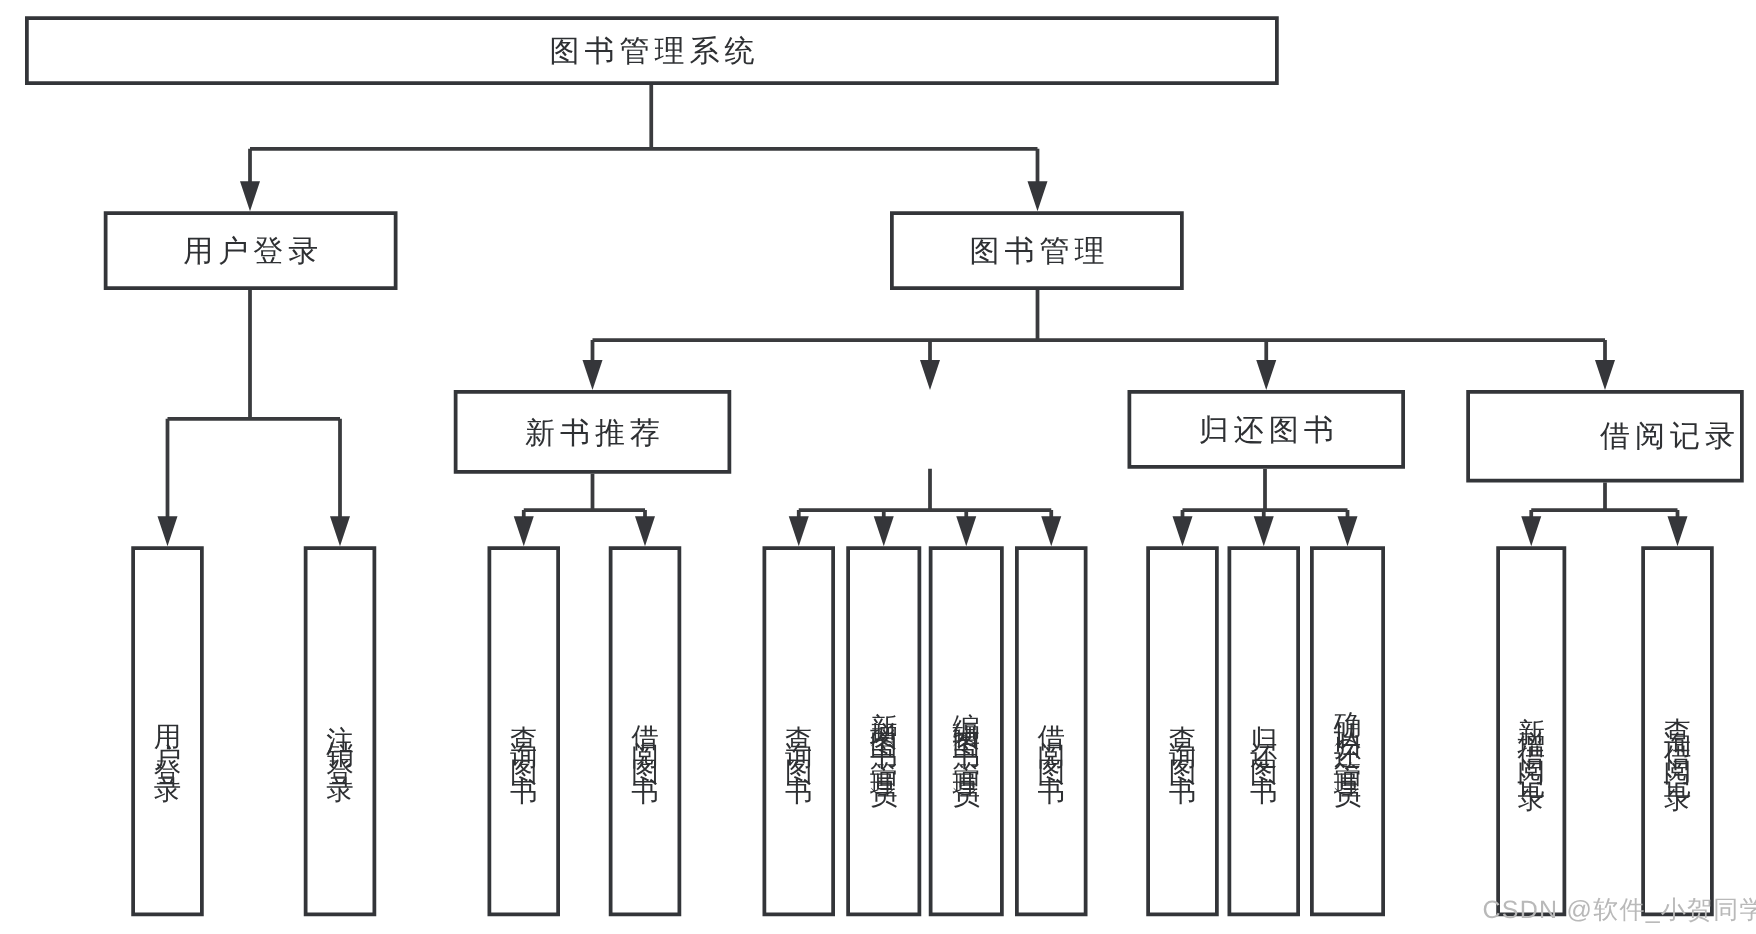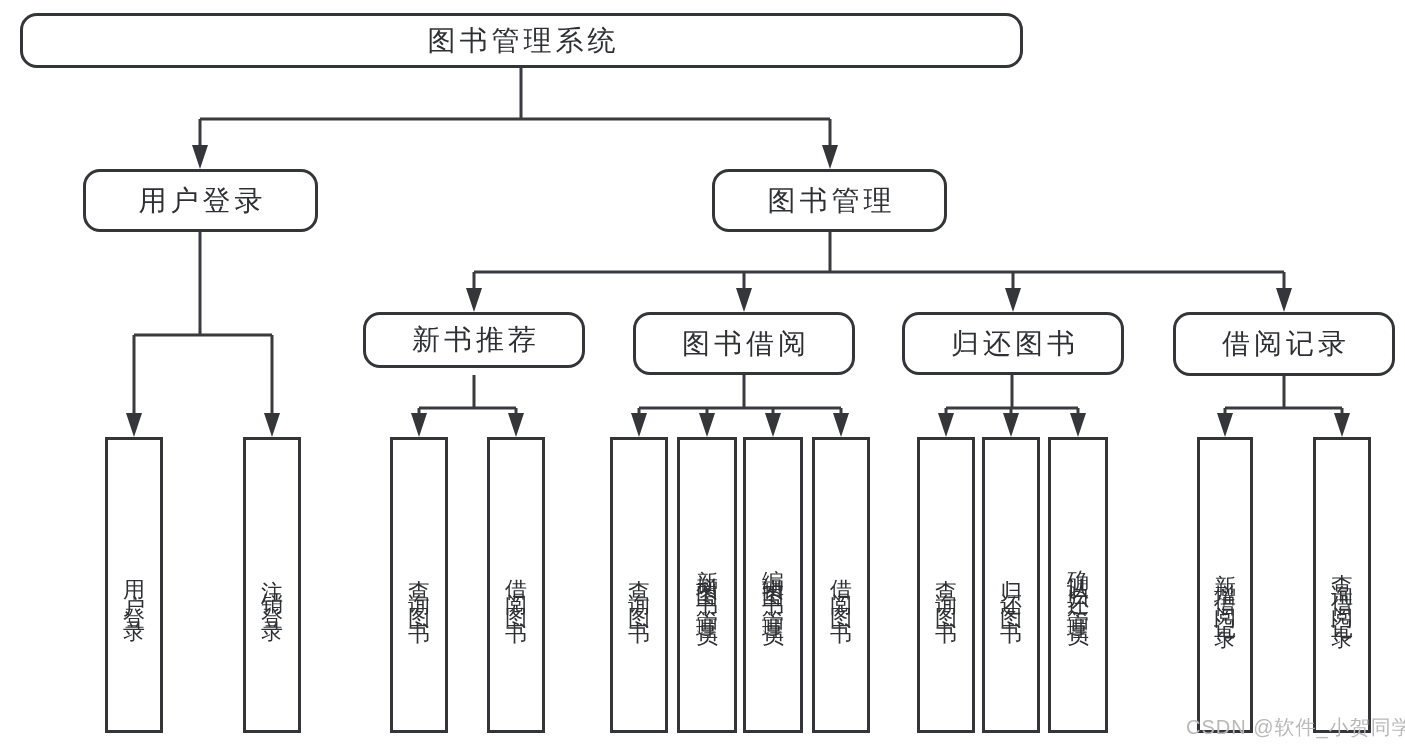--- a/index.html
+++ b/index.html
@@ -26,24 +26,23 @@
     box-sizing: border-box;
     background: #ffffff;
     border: 3px solid #333539;
     display: flex;
     align-items: center;
     justify-content: center;
     color: #2e3033;
     z-index: 2;
   }
   .hbox {
-    font-size: 28px;
+    font-size: 24px;
     letter-spacing: 4px;
     white-space: nowrap;
-    border-radius: 17px;
   }
   .hbox .lbl { margin-left: 4px; } 
   .vbox {
     width: 58px;
     height: 296px;
   }
   .vbox .vtext {
     writing-mode: vertical-rl;
     text-orientation: mixed;
     font-size: 22px;
@@ -107,30 +106,27 @@
     <span class="lbl">图书管理系统</span>
   </div>
 
   <div class="box hbox" style="left:83px; top:169px; width:235px; height:63px;">
     <span class="lbl">用户登录</span>
   </div>
   <div class="box hbox" style="left:712px; top:169px; width:235px; height:63px;text-align:center;">
     <span class="lbl">图书管理</span>
   </div>
 
-  <div class="box hbox" style="left:363px; top:312px; width:222px; height:56px;">
+  <div class="box hbox" style="left:363px; top:312px; width:222px; height:67px;">
     <span class="lbl">新书推荐</span>
-  </div>
-  <div class="box hbox" style="left:633px; top:312px; width:222px; height:63px;">
-    <span class="lbl">图书借阅</span>
   </div>
   <div class="box hbox" style="left:902px; top:312px; width:222px; height:63px;">
     <span class="lbl">归还图书</span>
   </div>
-  <div class="box hbox" style="left:1173px; top:312px; width:222px; height:64px;">
+  <div class="box hbox" style="left:1173px; top:312px; width:222px; height:74px;justify-content:flex-end;">
     <span class="lbl">借阅记录</span>
   </div>
 
   <div class="box vbox" style="left:105px; top:437px;">
     <span class="vtext">用户登录</span>
   </div>
   <div class="box vbox" style="left:243px; top:437px;">
     <span class="vtext">注销登录</span>
   </div>
 

